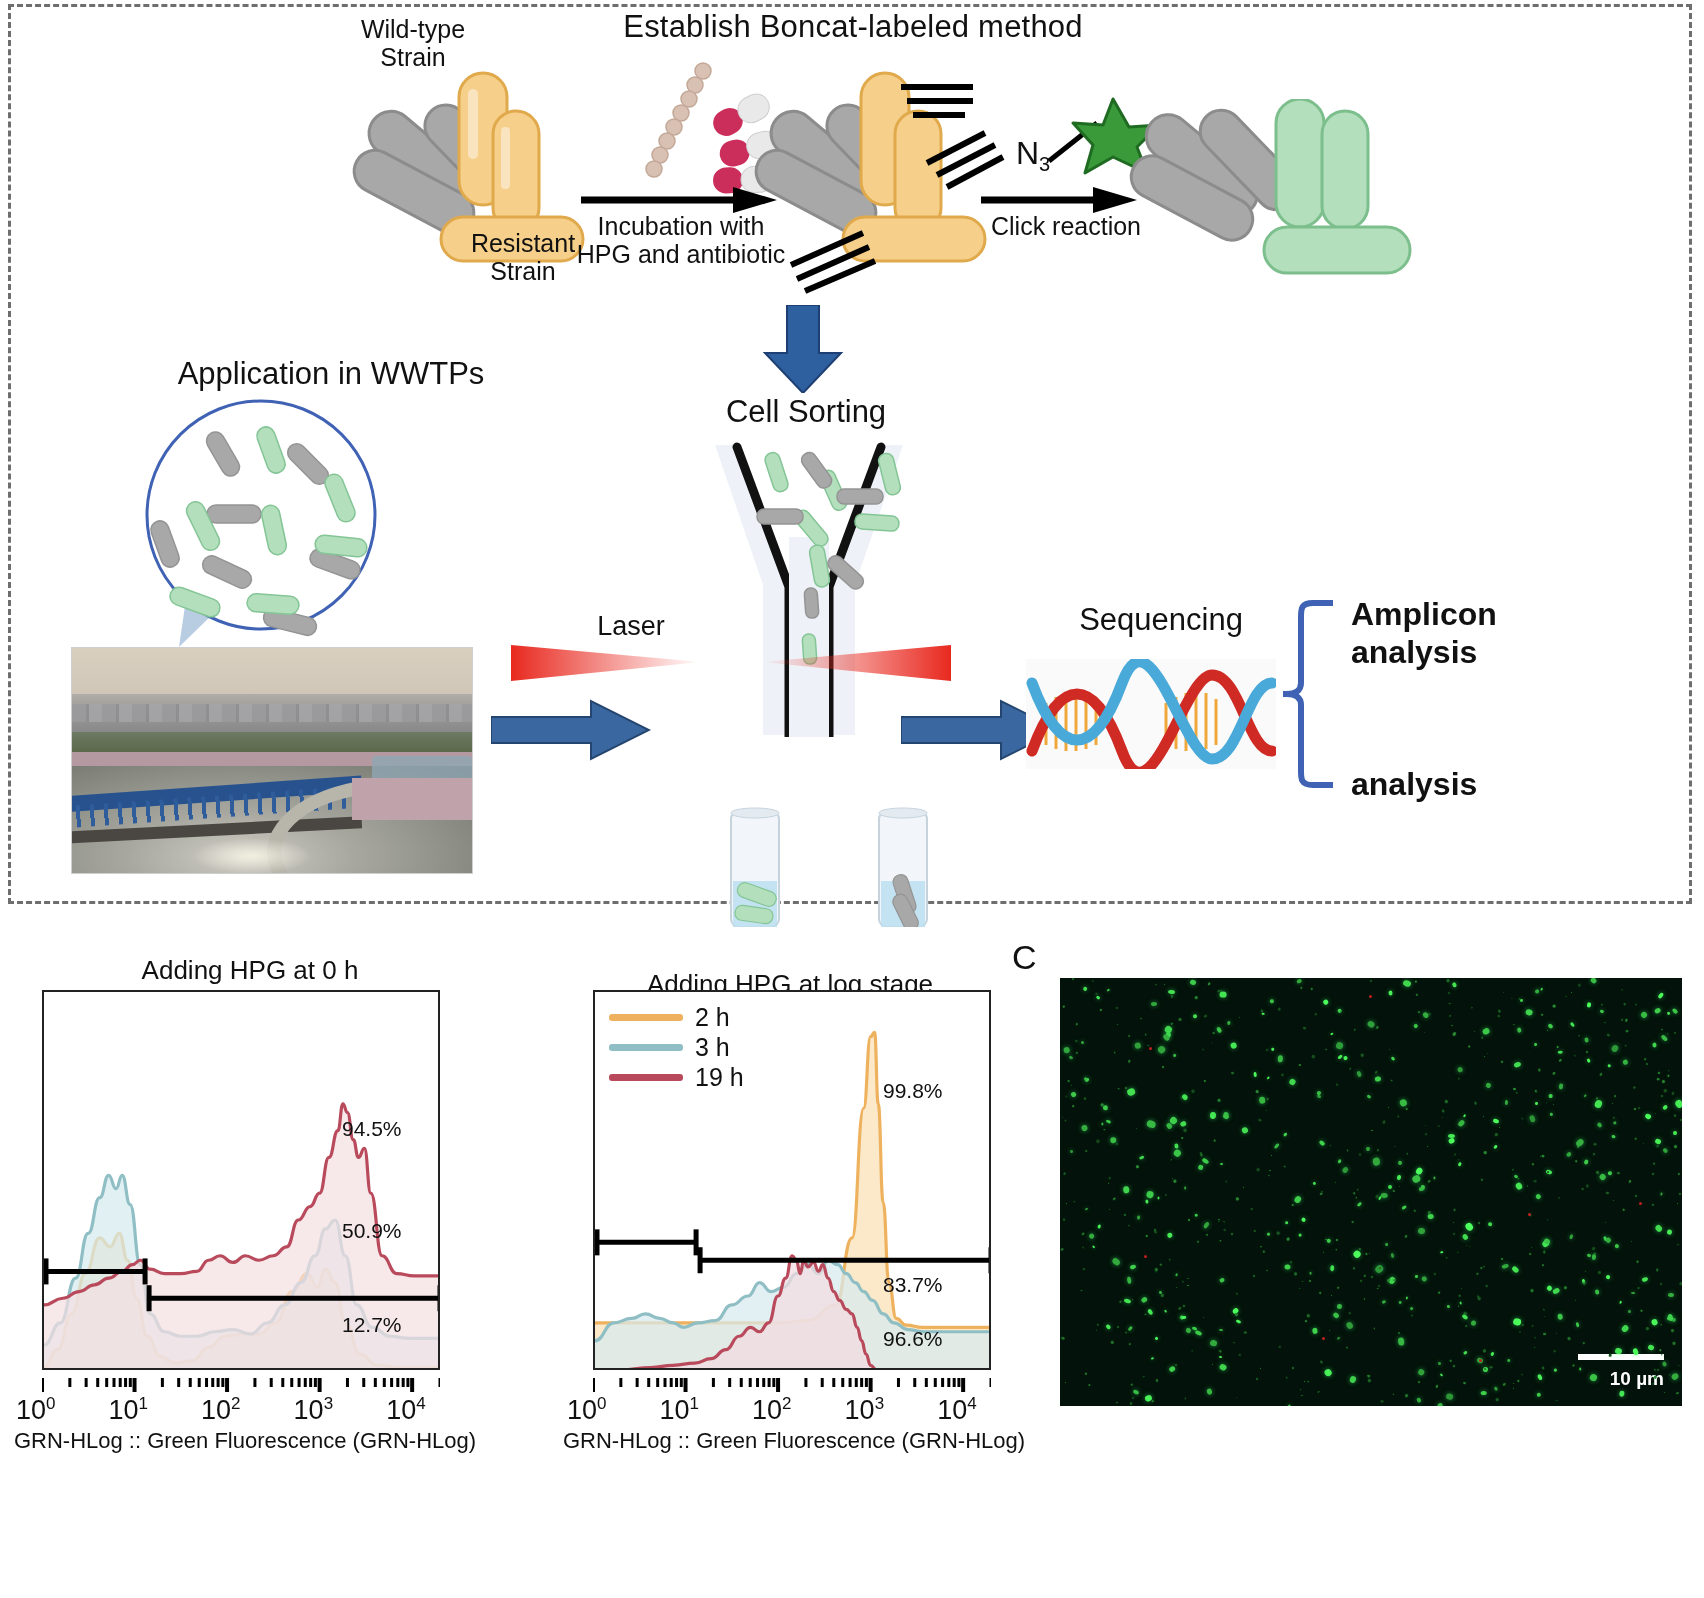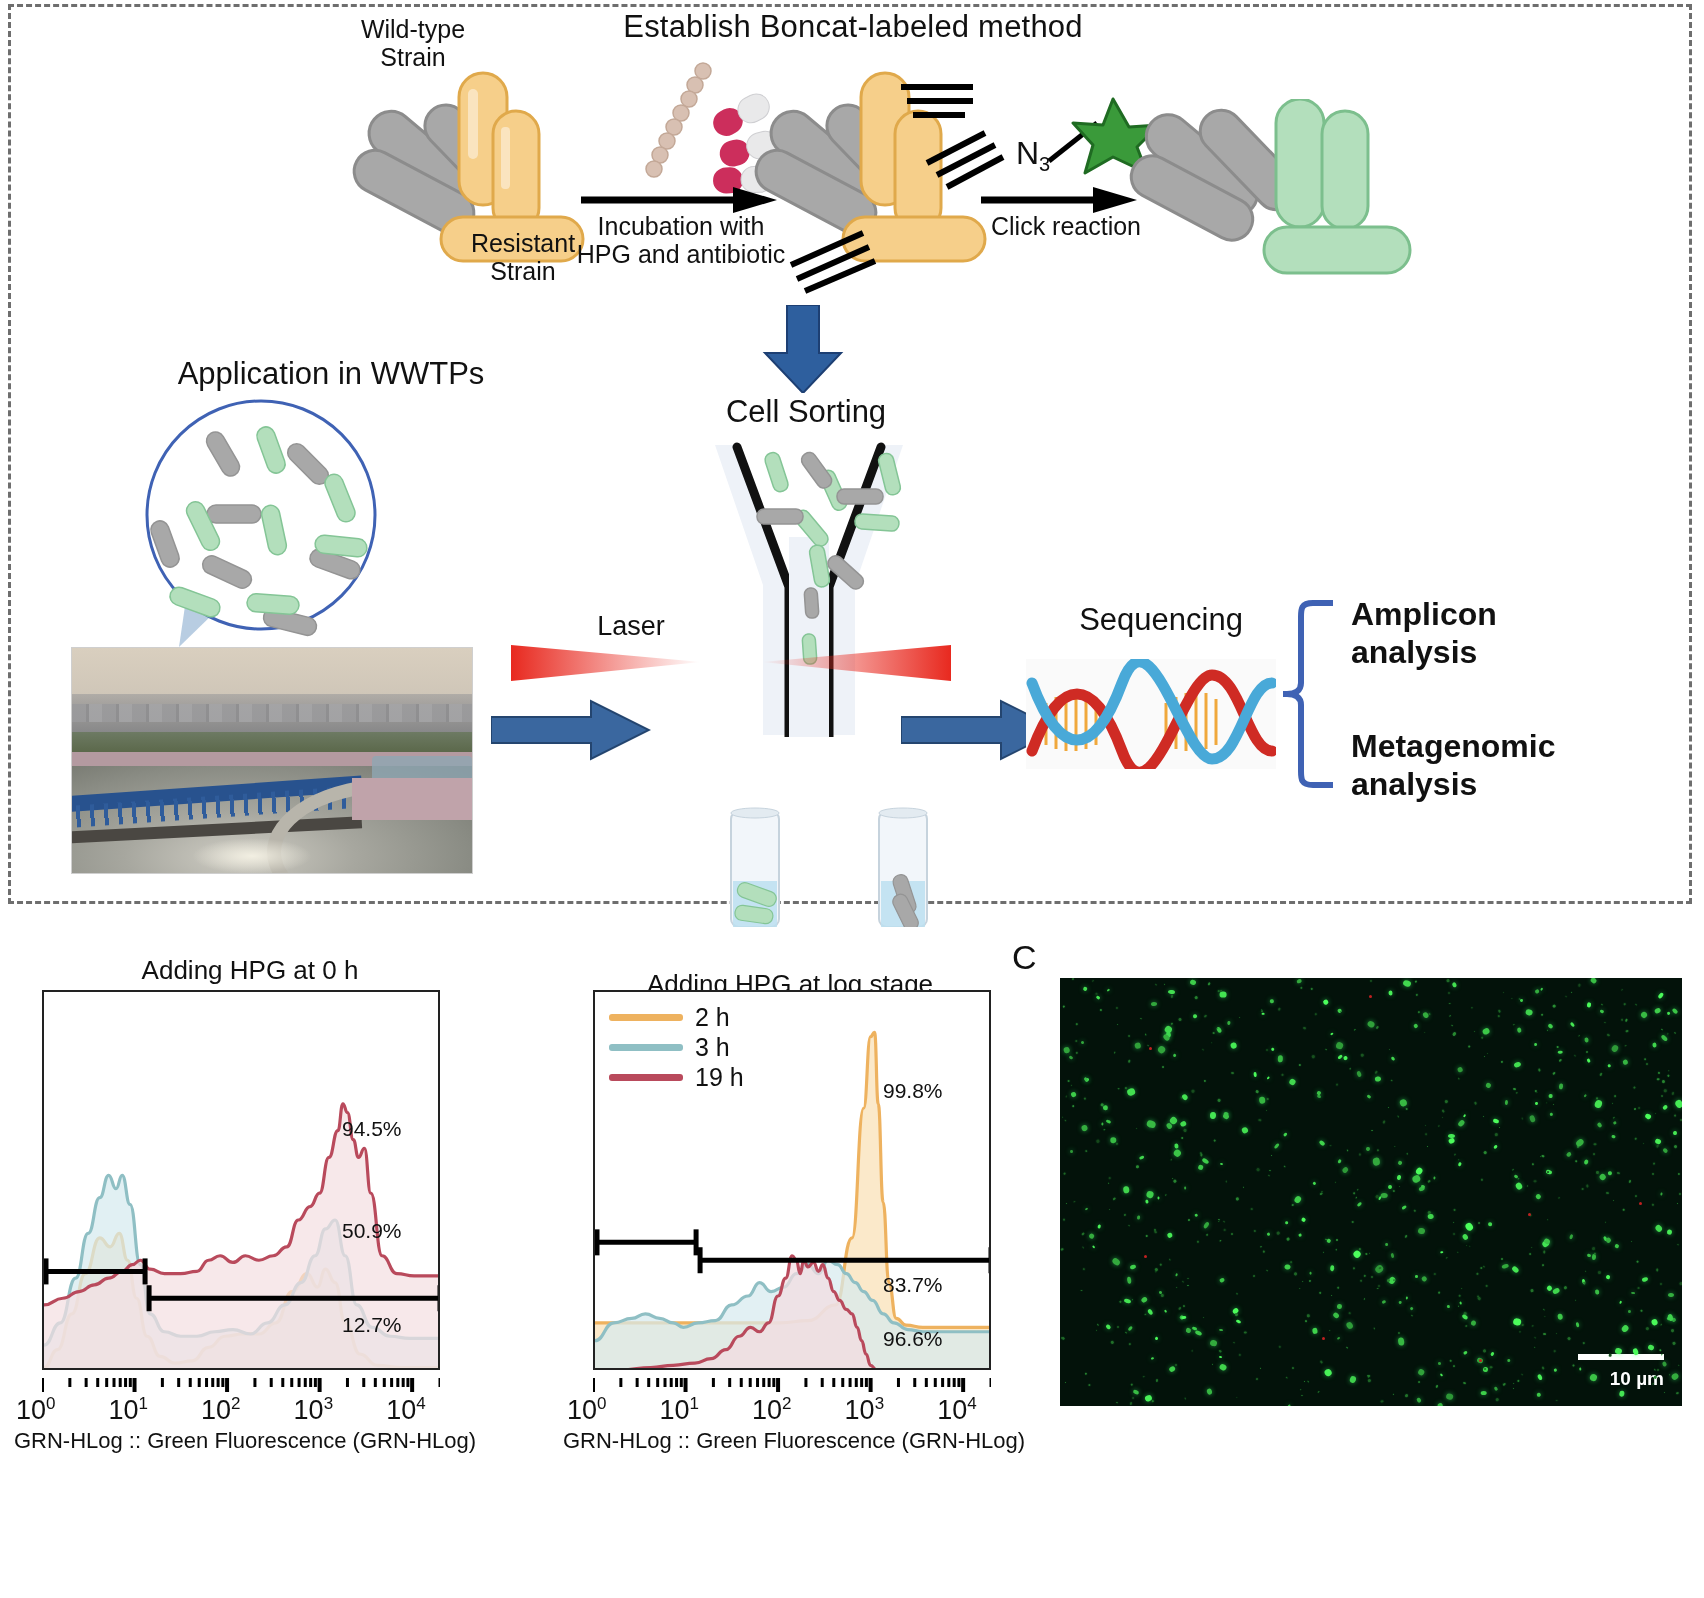--- a/index.html
+++ b/index.html
@@ -282,21 +282,20 @@
     <path d="M6 24 C 34 100, 68 100, 96 24 S 158 100, 186 100 S 222 24, 246 24" fill="none" stroke="#49a9d8" stroke-width="11" stroke-linecap="round"></path>
   </svg>
 
   <svg class="abs" style="left:1272px;top:592px;" width="60" height="190" viewBox="0 0 60 190">
     <path d="M50 4 H30 C18 4 18 10 18 18 V84 C18 92 12 95 4 95 C12 95 18 98 18 106 V172 C18 180 18 186 30 186 H50" fill="none" stroke="#3f62b4" stroke-width="6"></path>
     <line x1="4" y1="95" x2="-2" y2="95" stroke="#3f62b4" stroke-width="6"></line>
   </svg>
 
   <div class="abs lbl bold" style="left:1340px;top:590px;width:330px;text-align:left;font-size:32px;">Amplicon</div>
   <div class="abs lbl bold" style="left:1340px;top:628px;width:330px;text-align:left;font-size:32px;">analysis</div>
-  <div class="abs lbl bold" style="left:1340px;top:722px;width:340px;text-align:left;font-size:32px;">Metagenomic</div>
   <div class="abs lbl bold" style="left:1340px;top:760px;width:340px;text-align:left;font-size:32px;">analysis</div>
 </div>
 
 <div class="abs" style="left:0;top:930px;width:520px;height:668px;">
   <div class="abs chart-title" style="left:10px;top:25px;width:480px;">Adding HPG at 0 h</div>
 
   <div class="plotbox" id="plotL" style="left:42px;top:60px;width:398px;height:380px;">
     <svg id="svgL" width="398" height="380" viewBox="0 0 398 380" preserveAspectRatio="none">
         <path d="M 0 375.52941176470586 C 6.761050057610711 375.52941176470586 6.761050057610711 357.6470588235294 13.522100115221422 357.6470588235294 C 20.689101988781747 357.6470588235294 20.689101988781747 321.88235294117646 27.85610386234207 321.88235294117646 C 34.617153919952784 321.88235294117646 34.617153919952784 281.6470588235294 41.378203977563494 281.6470588235294 C 48.54520585112382 281.6470588235294 48.54520585112382 245.88235294117646 55.71220772468414 245.88235294117646 C 60.98413726991393 245.88235294117646 60.98413726991393 254.8235294117647 66.25606681514373 254.8235294117647 C 70.73989803883786 254.8235294117647 70.73989803883786 241.41176470588235 75.223729262532 241.41176470588235 C 79.3960204247791 241.41176470588235 79.3960204247791 268.2352941176471 83.5683115870262 268.2352941176471 C 88.05214281072034 268.2352941176471 88.05214281072034 306.2352941176471 92.53597403441448 306.2352941176471 C 97.80790357964428 306.2352941176471 97.80790357964428 344.2352941176471 103.07983312487407 344.2352941176471 C 109.618848531614 344.2352941176471 109.618848531614 364.3529411764706 116.15786393835394 364.3529411764706 C 123.54690046278503 364.3529411764706 123.54690046278503 371.05882352941177 130.93593698721614 371.05882352941177 C 139.59205937315738 371.05882352941177 139.59205937315738 368.8235294117647 148.24818175909863 368.8235294117647 C 156.39556984693056 368.8235294117647 156.39556984693056 355.4117647058824 164.54295793476248 355.4117647058824 C 172.6903460225944 355.4117647058824 172.6903460225944 344.2352941176471 180.83773411042634 344.2352941176471 C 189.71589114723838 344.2352941176471 189.71589114723838 342 198.5940481840504 342 C 206.74143627188232 342 206.74143627188232 342 214.88882435971425 342 C 223.35265885291952 342 223.35265885291952 330.8235294117647 231.8164933461248 330.8235294117647 C 239.96388143395671 330.8235294117647 239.96388143395671 299.52941176470586 248.11126952178867 299.52941176470586 C 255.69259393895572 299.52941176470586 255.69259393895572 281.6470588235294 263.2739183561228 281.6470588235294 C 268.3238132504818 281.6470588235294 268.3238132504818 295.05882352941177 273.3737081448408 295.05882352941177 C 277.4059713435502 295.05882352941177 277.4059713435502 277.1764705882353 281.43823454225964 277.1764705882353 C 286.2841283803623 277.1764705882353 286.2841283803623 290.5882352941177 291.1300222184649 290.5882352941177 C 296.1799171128239 290.5882352941177 296.1799171128239 330.8235294117647 301.22981200718294 330.8235294117647 C 308.61884853161405 330.8235294117647 308.61884853161405 362.11764705882354 316.0078850560451 362.11764705882354 C 324.6640074419863 362.11764705882354 324.6640074419863 373.29411764705884 333.3201298279276 373.29411764705884 C 344.56501110923244 373.29411764705884 344.56501110923244 375.52941176470586 355.8098923905373 375.52941176470586 C 366.64045112823544 375.52941176470586 366.64045112823544 375.52941176470586 377.4710098659335 375.52941176470586 C 387.73550493296676 375.52941176470586 387.73550493296676 375.52941176470586 398 375.52941176470586 L 398 380 L 0 380 Z" fill="#f7dcb4" opacity="0.72"></path>
         <path d="M 0 375.52941176470586 C 6.761050057610711 375.52941176470586 6.761050057610711 357.6470588235294 13.522100115221422 357.6470588235294 C 20.689101988781747 357.6470588235294 20.689101988781747 321.88235294117646 27.85610386234207 321.88235294117646 C 34.617153919952784 321.88235294117646 34.617153919952784 281.6470588235294 41.378203977563494 281.6470588235294 C 48.54520585112382 281.6470588235294 48.54520585112382 245.88235294117646 55.71220772468414 245.88235294117646 C 60.98413726991393 245.88235294117646 60.98413726991393 254.8235294117647 66.25606681514373 254.8235294117647 C 70.73989803883786 254.8235294117647 70.73989803883786 241.41176470588235 75.223729262532 241.41176470588235 C 79.3960204247791 241.41176470588235 79.3960204247791 268.2352941176471 83.5683115870262 268.2352941176471 C 88.05214281072034 268.2352941176471 88.05214281072034 306.2352941176471 92.53597403441448 306.2352941176471 C 97.80790357964428 306.2352941176471 97.80790357964428 344.2352941176471 103.07983312487407 344.2352941176471 C 109.618848531614 344.2352941176471 109.618848531614 364.3529411764706 116.15786393835394 364.3529411764706 C 123.54690046278503 364.3529411764706 123.54690046278503 371.05882352941177 130.93593698721614 371.05882352941177 C 139.59205937315738 371.05882352941177 139.59205937315738 368.8235294117647 148.24818175909863 368.8235294117647 C 156.39556984693056 368.8235294117647 156.39556984693056 355.4117647058824 164.54295793476248 355.4117647058824 C 172.6903460225944 355.4117647058824 172.6903460225944 344.2352941176471 180.83773411042634 344.2352941176471 C 189.71589114723838 344.2352941176471 189.71589114723838 342 198.5940481840504 342 C 206.74143627188232 342 206.74143627188232 342 214.88882435971425 342 C 223.35265885291952 342 223.35265885291952 330.8235294117647 231.8164933461248 330.8235294117647 C 239.96388143395671 330.8235294117647 239.96388143395671 299.52941176470586 248.11126952178867 299.52941176470586 C 255.69259393895572 299.52941176470586 255.69259393895572 281.6470588235294 263.2739183561228 281.6470588235294 C 268.3238132504818 281.6470588235294 268.3238132504818 295.05882352941177 273.3737081448408 295.05882352941177 C 277.4059713435502 295.05882352941177 277.4059713435502 277.1764705882353 281.43823454225964 277.1764705882353 C 286.2841283803623 277.1764705882353 286.2841283803623 290.5882352941177 291.1300222184649 290.5882352941177 C 296.1799171128239 290.5882352941177 296.1799171128239 330.8235294117647 301.22981200718294 330.8235294117647 C 308.61884853161405 330.8235294117647 308.61884853161405 362.11764705882354 316.0078850560451 362.11764705882354 C 324.6640074419863 362.11764705882354 324.6640074419863 373.29411764705884 333.3201298279276 373.29411764705884 C 344.56501110923244 373.29411764705884 344.56501110923244 375.52941176470586 355.8098923905373 375.52941176470586 C 366.64045112823544 375.52941176470586 366.64045112823544 375.52941176470586 377.4710098659335 375.52941176470586 C 387.73550493296676 375.52941176470586 387.73550493296676 375.52941176470586 398 375.52941176470586" fill="none" stroke="#eeb25f" stroke-width="3.2" stroke-linejoin="round"></path>

